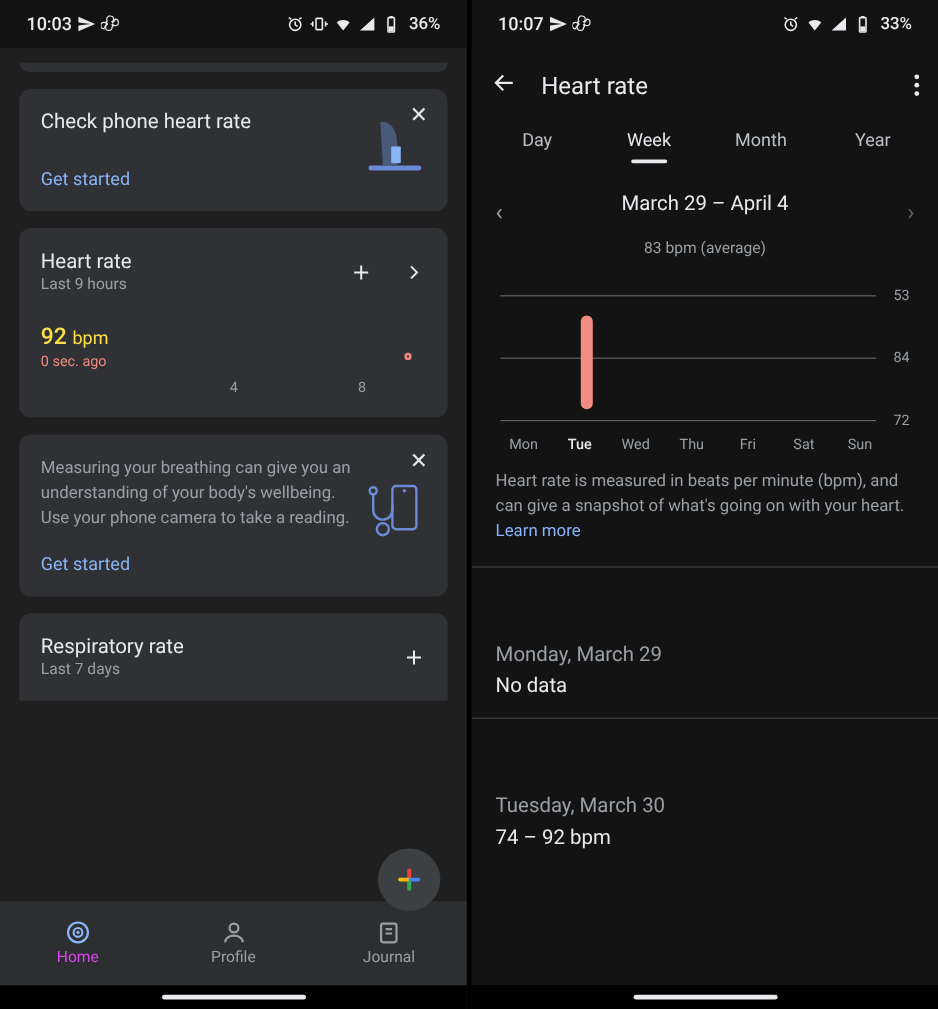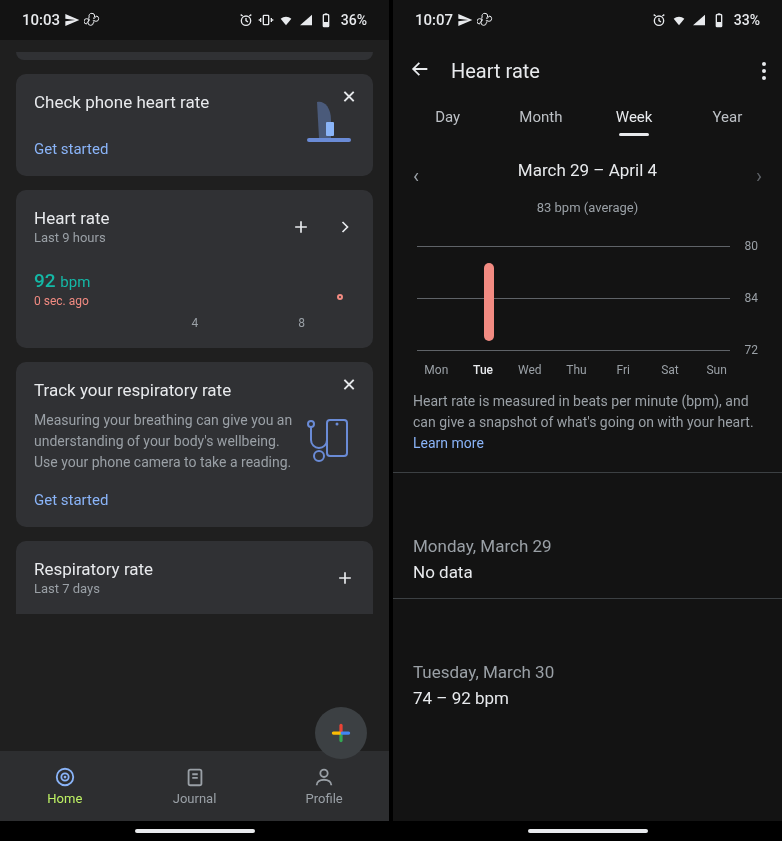--- a/index.html
+++ b/index.html
@@ -57,38 +57,38 @@
     cursor: pointer; width: 20px; height: 20px; text-align:center;
   }
   .illus {
     position: absolute; right: 16px; top: 50%; transform: translateY(-55%);
     width: 60px; height: 60px;
   }
   .card-header-row { display:flex; align-items:center; justify-content:space-between; }
   .card-subtitle { font-size: 13px; color: #9aa0a6; margin-top: 2px; }
   .card-actions { display:flex; gap: 24px; align-items:center; color:#e8eaed; }
   .plus-icon, .chevron-icon { width: 20px; height: 20px; }
-  .hr-value { color: #14b8a6; font-size: 19px; font-weight: 500; margin-top: 24px; }
+  .hr-value { color: #fde047; font-size: 19px; font-weight: 500; margin-top: 24px; }
   .hr-value .unit { font-size: 15px; font-weight: 400; }
   .hr-ago { color: #f28b82; font-size: 12px; margin-top: 2px; }
   .hr-ticks { display:flex; justify-content:flex-end; gap:100px; padding-right: 50px; color:#9aa0a6; font-size:12px; margin-top:8px;}
   .hr-dot { position:absolute; right: 30px; bottom: 48px; width:6px; height:6px; border:2px solid #f28b82; border-radius:50%; }
   
   .navbar {
     height: 70px;
     background: rgba(48,49,52,0.85);
     display: flex;
     align-items: center;
     justify-content: space-around;
     color: #9aa0a6;
     font-size: 13px;
     position: relative;
   }
   .nav-item { display:flex; flex-direction:column; align-items:center; gap:3px; flex:1;}
-  .nav-item.active { color: #bef264; }
+  .nav-item.active { color: #d946ef; }
   .nav-item svg { width: 22px; height: 22px; }
   .fab {
     position: absolute;
     right: 22px;
     top: -44px;
     width: 52px; height: 52px;
     background: #3c4043;
     border-radius: 50%;
     display:flex; align-items:center; justify-content:center;
   }
@@ -200,21 +200,20 @@
       <div class="hr-ago">0 sec. ago</div>
       <span class="hr-dot"></span>
       <div class="hr-ticks">
         <span>4</span>
         <span>8</span>
       </div>
     </div>
 
     <div class="card">
       <span class="close-x">✕</span>
-      <div class="card-title">Track your respiratory rate</div>
       <div class="card-desc">Measuring your breathing can give you an understanding of your body's wellbeing. Use your phone camera to take a reading.</div>
       <svg class="illus" viewBox="0 0 60 60">
         <rect x="30" y="8" width="20" height="36" rx="3" fill="none" stroke="#6a8bd6" stroke-width="2"></rect>
         <circle cx="40" cy="12" r="1.5" fill="#6a8bd6"></circle>
         <path d="M14 14 v14 a8 8 0 0 0 16 0 v-4" fill="none" stroke="#6a8bd6" stroke-width="2"></path>
         <circle cx="14" cy="12" r="3" fill="none" stroke="#6a8bd6" stroke-width="2"></circle>
         <circle cx="22" cy="44" r="5" fill="none" stroke="#6a8bd6" stroke-width="2"></circle>
       </svg>
       <span class="card-link">Get started</span>
     </div>
@@ -246,31 +245,31 @@
     <div class="nav-item active">
       <svg viewBox="0 0 24 24">
           <circle cx="12" cy="12" r="9" fill="none" stroke="#8ab4f8" stroke-width="2"></circle>
           <circle cx="12" cy="12" r="4" fill="none" stroke="#8ab4f8" stroke-width="2"></circle>
           <circle cx="12" cy="12" r="1.5" fill="#8ab4f8"></circle>
         </svg>
       <span>Home</span>
     </div>
     <div class="nav-item">
       <svg viewBox="0 0 24 24">
+          <circle cx="12" cy="8" r="4" fill="none" stroke="#9aa0a6" stroke-width="2"></circle>
+          <path d="M4 21c0-4 4-6 8-6s8 2 8 6" fill="none" stroke="#9aa0a6" stroke-width="2"></path>
+        </svg>
+      <span>Profile</span>
+    </div>
+    <div class="nav-item">
+      <svg viewBox="0 0 24 24">
           <rect x="5" y="4" width="14" height="17" rx="2" fill="none" stroke="#9aa0a6" stroke-width="2"></rect>
           <path d="M9 9h6M9 13h6" stroke="#9aa0a6" stroke-width="2"></path>
         </svg>
       <span>Journal</span>
-    </div>
-    <div class="nav-item">
-      <svg viewBox="0 0 24 24">
-          <circle cx="12" cy="8" r="4" fill="none" stroke="#9aa0a6" stroke-width="2"></circle>
-          <path d="M4 21c0-4 4-6 8-6s8 2 8 6" fill="none" stroke="#9aa0a6" stroke-width="2"></path>
-        </svg>
-      <span>Profile</span>
     </div>
   </div>
   <div class="gesture-bar">
       <div class="gesture-pill"></div>
     </div>
 </div>
 
 <div class="screen" style="background:#131313;">
   <div class="status-bar">
     <div class="status-left">
@@ -311,37 +310,37 @@
     <span class="header-title">Heart rate</span>
     <span class="more-dots">
         <span></span>
         <span></span>
         <span></span>
       </span>
   </div>
 
   <div class="tabs">
     <div class="tab">Day</div>
+    <div class="tab active">Week</div>
     <div class="tab">Month</div>
-    <div class="tab active">Week</div>
     <div class="tab">Year</div>
   </div>
 
   <div class="chart-area">
     <div class="chart-title-row">
       <span class="chev-left">‹</span>
       <div style="text-align:center">
         <div class="date-range">March 29 – April 4</div>
         <div class="avg-text">83 bpm (average)</div>
       </div>
       <span class="chev-right">›</span>
     </div>
     <div class="chart-plot">
       <div class="grid-line" style="top:10%"></div>
-      <span class="y-label" style="top:10%">80</span>
+      <span class="y-label" style="top:10%">53</span>
       <div class="grid-line" style="top:50%"></div>
       <span class="y-label" style="top:50%">84</span>
       <div class="grid-line" style="top:90%"></div>
       <span class="y-label" style="top:90%">72</span>
 
       <div class="bar-tue" style="left: calc(14.28% + 14.28%/2 - 5px); top: 23%; height: 60%;"></div>
     </div>
     <div class="x-labels">
       <span>Mon</span>
       <span class="xactive">Tue</span>

